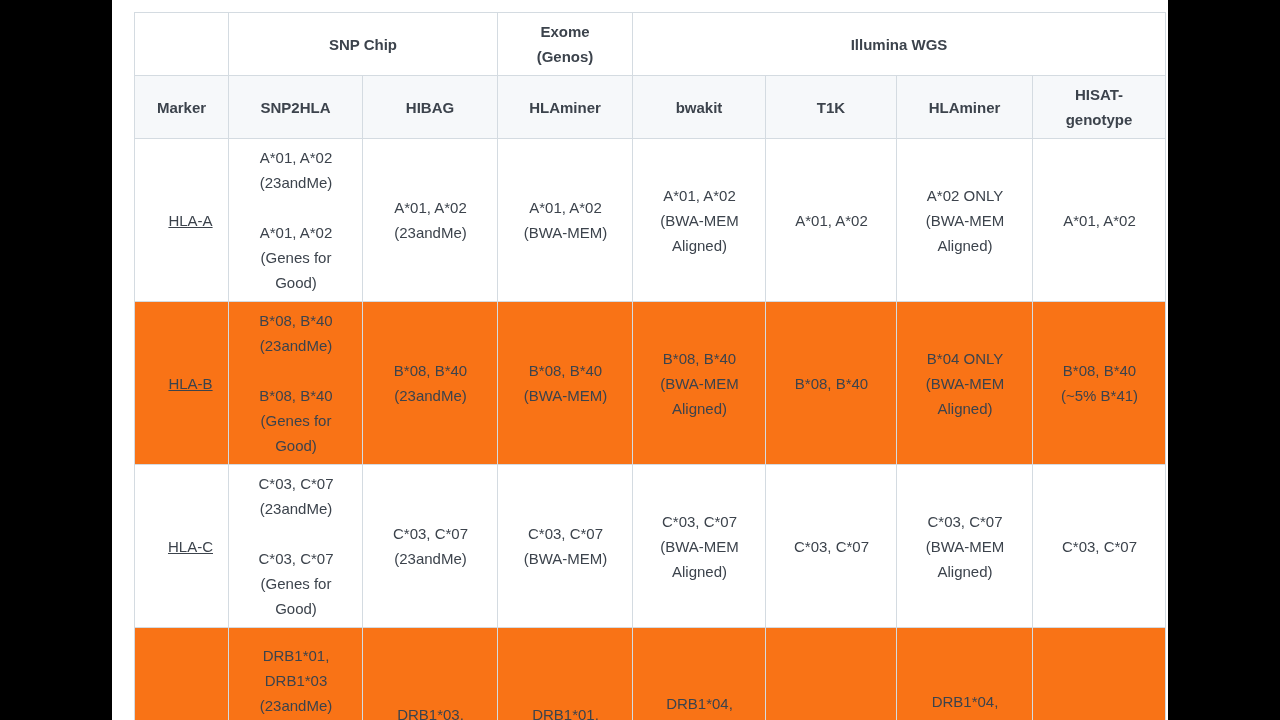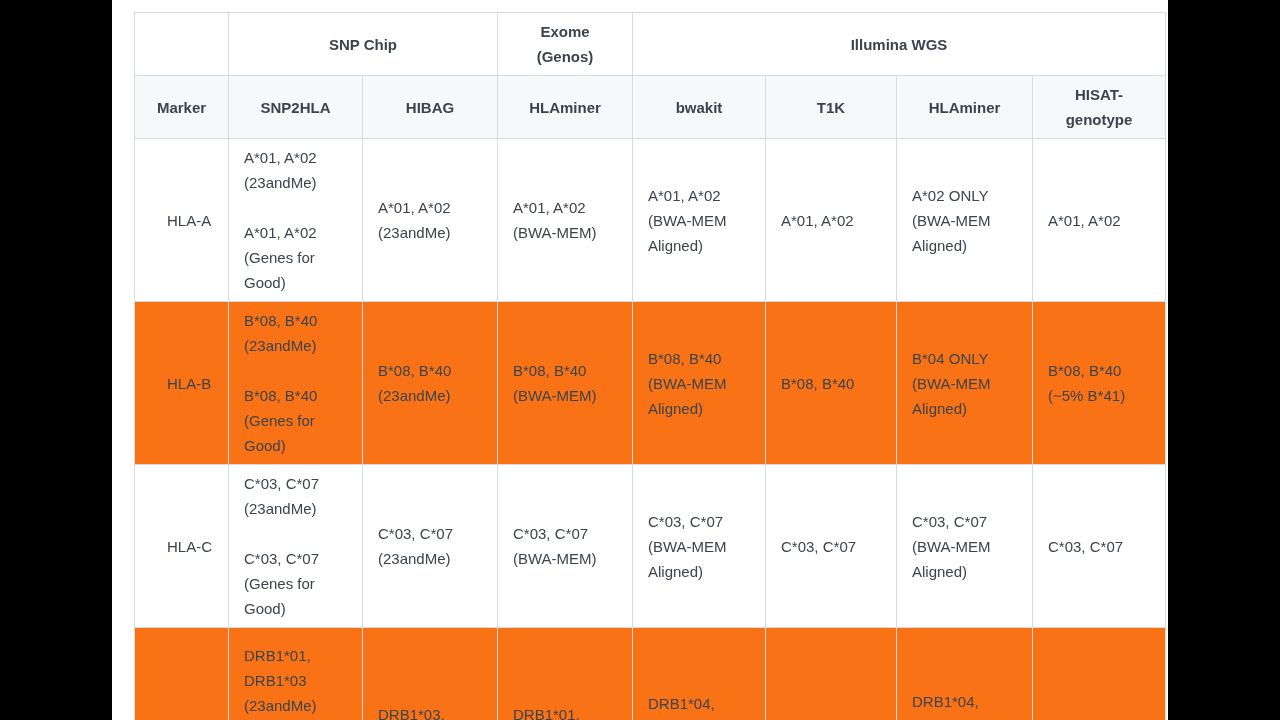--- a/index.html
+++ b/index.html
@@ -33,26 +33,26 @@
   .hla thead th {
     font-weight: 600;
     text-align: center;
     vertical-align: middle;
     padding: 6px 10px;
   }
   .hla thead tr.group-row th { background: #ffffff; }
   .hla thead tr.cols-row th { background: #f6f8fa; }
 
   .hla tbody td {
-    text-align: left;
+    text-align: center;
     vertical-align: middle;
     padding: 6px 14px 6px 15px;
     background: #ffffff;
   }
-  .hla tbody td.marker { padding-left: 32px; }
+  .hla tbody td.marker { padding-left: 32px; text-decoration: underline; }
   .hla tbody tr.alt td { background: #f97316; }
   .hla tbody tr.r-a { height: 158px; }
   .hla tbody tr.r-b { height: 160px; }
   .hla tbody tr.r-c { height: 160px; }
   .hla tbody tr.r-d { height: 228px; }
 
   
   .hla tbody tr.partial td { vertical-align: top; }
   .hla tbody tr.partial td.p0 { padding-top: 84px; }
   .hla tbody tr.partial td.p1 { padding-top: 15px; }

